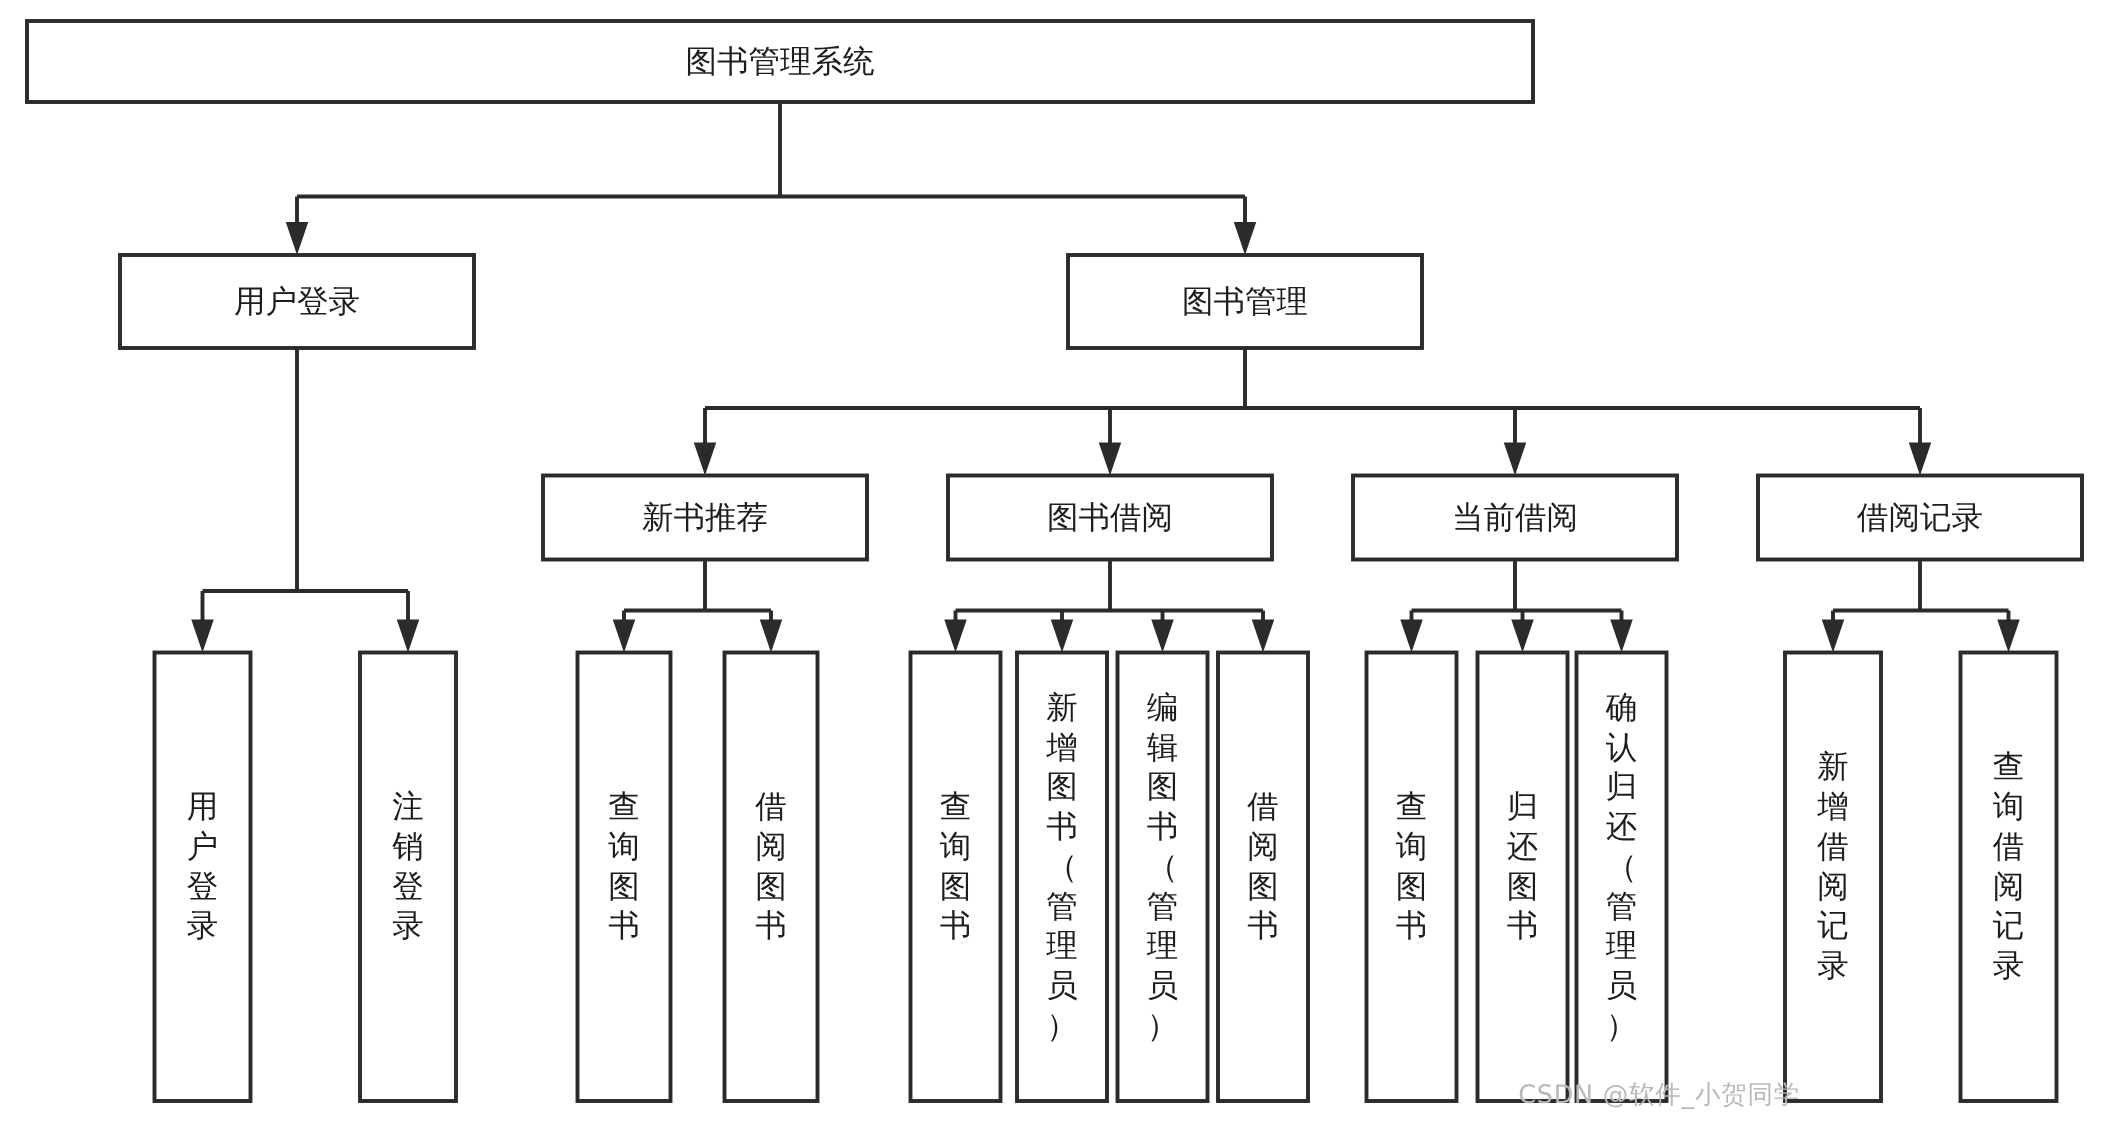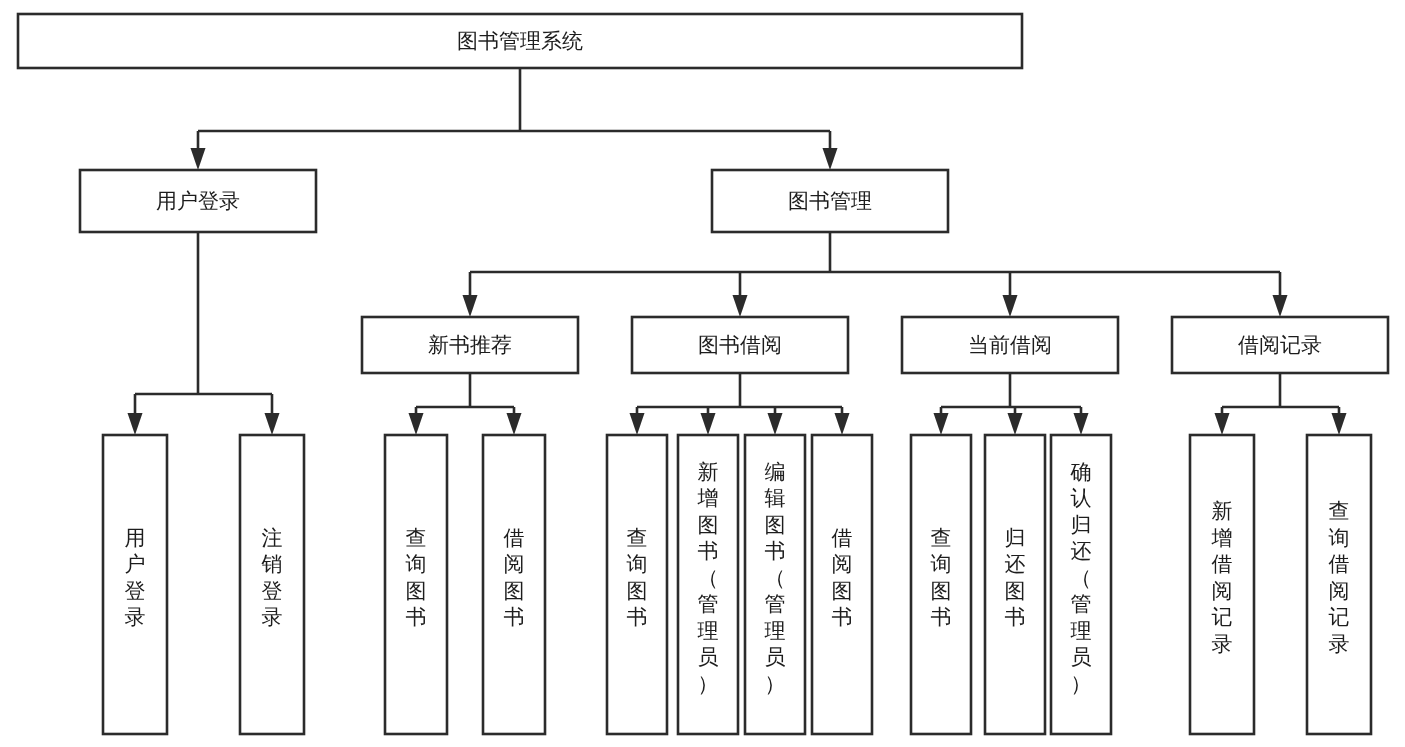--- a/index.html
+++ b/index.html
@@ -205,13 +205,14 @@
           <rect x="1190" y="435" width="64" height="299" class="node-box"></rect>
           <text x="1222" y="518.25" class="node-label-vertical"><tspan x="1222" dy="0">新</tspan><tspan x="1222" dy="26.5">增</tspan><tspan x="1222" dy="26.5">借</tspan><tspan x="1222" dy="26.5">阅</tspan><tspan x="1222" dy="26.5">记</tspan><tspan x="1222" dy="26.5">录</tspan></text>
         </g>
         <g>
           <rect x="1307" y="435" width="64" height="299" class="node-box"></rect>
           <text x="1339" y="518.25" class="node-label-vertical"><tspan x="1339" dy="0">查</tspan><tspan x="1339" dy="26.5">询</tspan><tspan x="1339" dy="26.5">借</tspan><tspan x="1339" dy="26.5">阅</tspan><tspan x="1339" dy="26.5">记</tspan><tspan x="1339" dy="26.5">录</tspan></text>
         </g>
       </g>
   </svg>
 
+  <div class="watermark">CSDN @软件_小贺同学</div>
 </div>
 
 </body></html>

